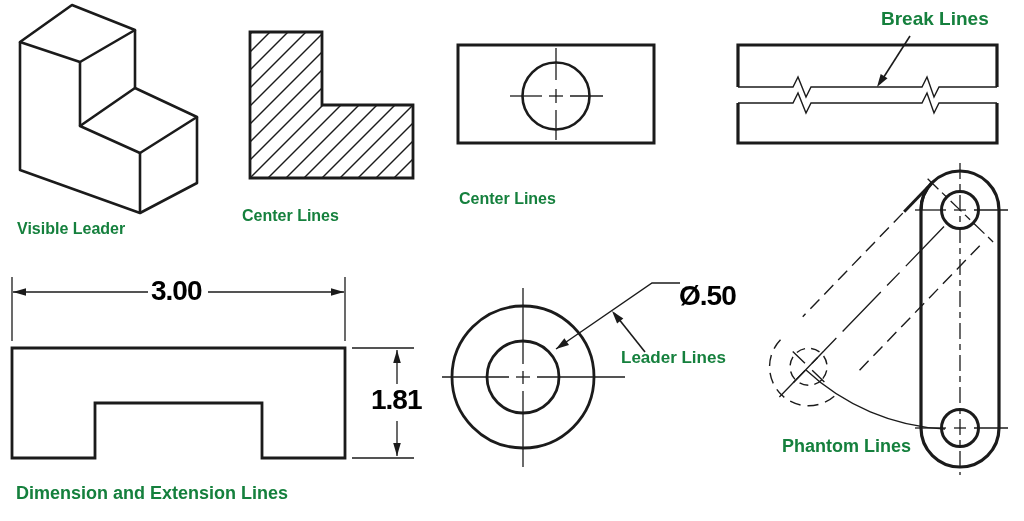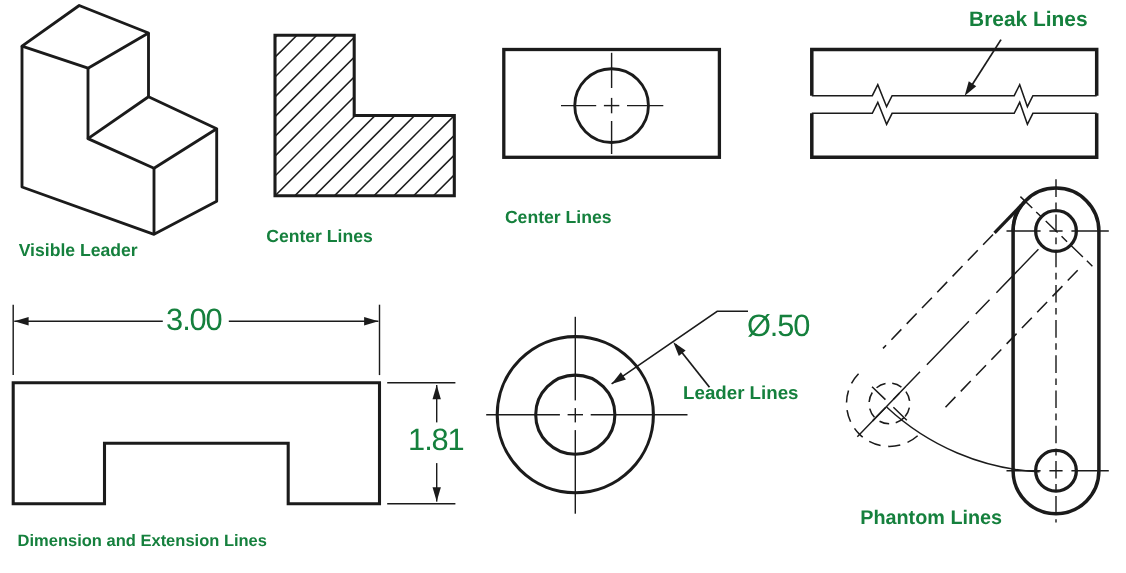--- a/index.html
+++ b/index.html
@@ -5,30 +5,30 @@
   html,body{margin:0;padding:0;background:#ffffff;}
   #canvas{
     position:relative;width:1024px;height:521px;background:#ffffff;overflow:hidden;
     font-family:"Liberation Sans","DejaVu Sans",sans-serif;
   }
   #linework{position:absolute;left:0;top:0;}
   .label{
     position:absolute;font-weight:bold;color:#15803d;font-size:16px;line-height:1;white-space:nowrap;
   }
   .dim{
-    position:absolute;font-weight:normal;color:#15803d;font-size:28px;line-height:1;white-space:nowrap;
+    position:absolute;font-weight:bold;color:#000000;font-size:28px;line-height:1;white-space:nowrap;
     letter-spacing:-1px;
   }
   .lbl-visible   {left:17px;  top:221px;}
   .lbl-section   {left:242px; top:208px;}
   .lbl-center    {left:459px; top:191px;}
   .lbl-break     {left:881px; top:9px;  font-size:19px;}
-  .lbl-dimension {left:16px;  top:484px; font-size:15px;}
+  .lbl-dimension {left:16px;  top:484px; font-size:18px;}
   .lbl-leader    {left:621px; top:349px; font-size:17px;}
-  .lbl-phantom   {left:782px; top:437px; font-size:18px;margin-top:24px;}
+  .lbl-phantom   {left:782px; top:437px; font-size:18px;}
   .dim-width     {left:151px; top:277px;}
   .dim-height    {left:371px; top:386px;}
   .dim-diameter  {left:679px; top:282px;}
 </style>
 </head>
 <body>
 
 <div id="canvas">
 
   <svg id="linework" width="1024" height="521" viewBox="0 0 1024 521" fill="none" stroke="#1b1b1b">

